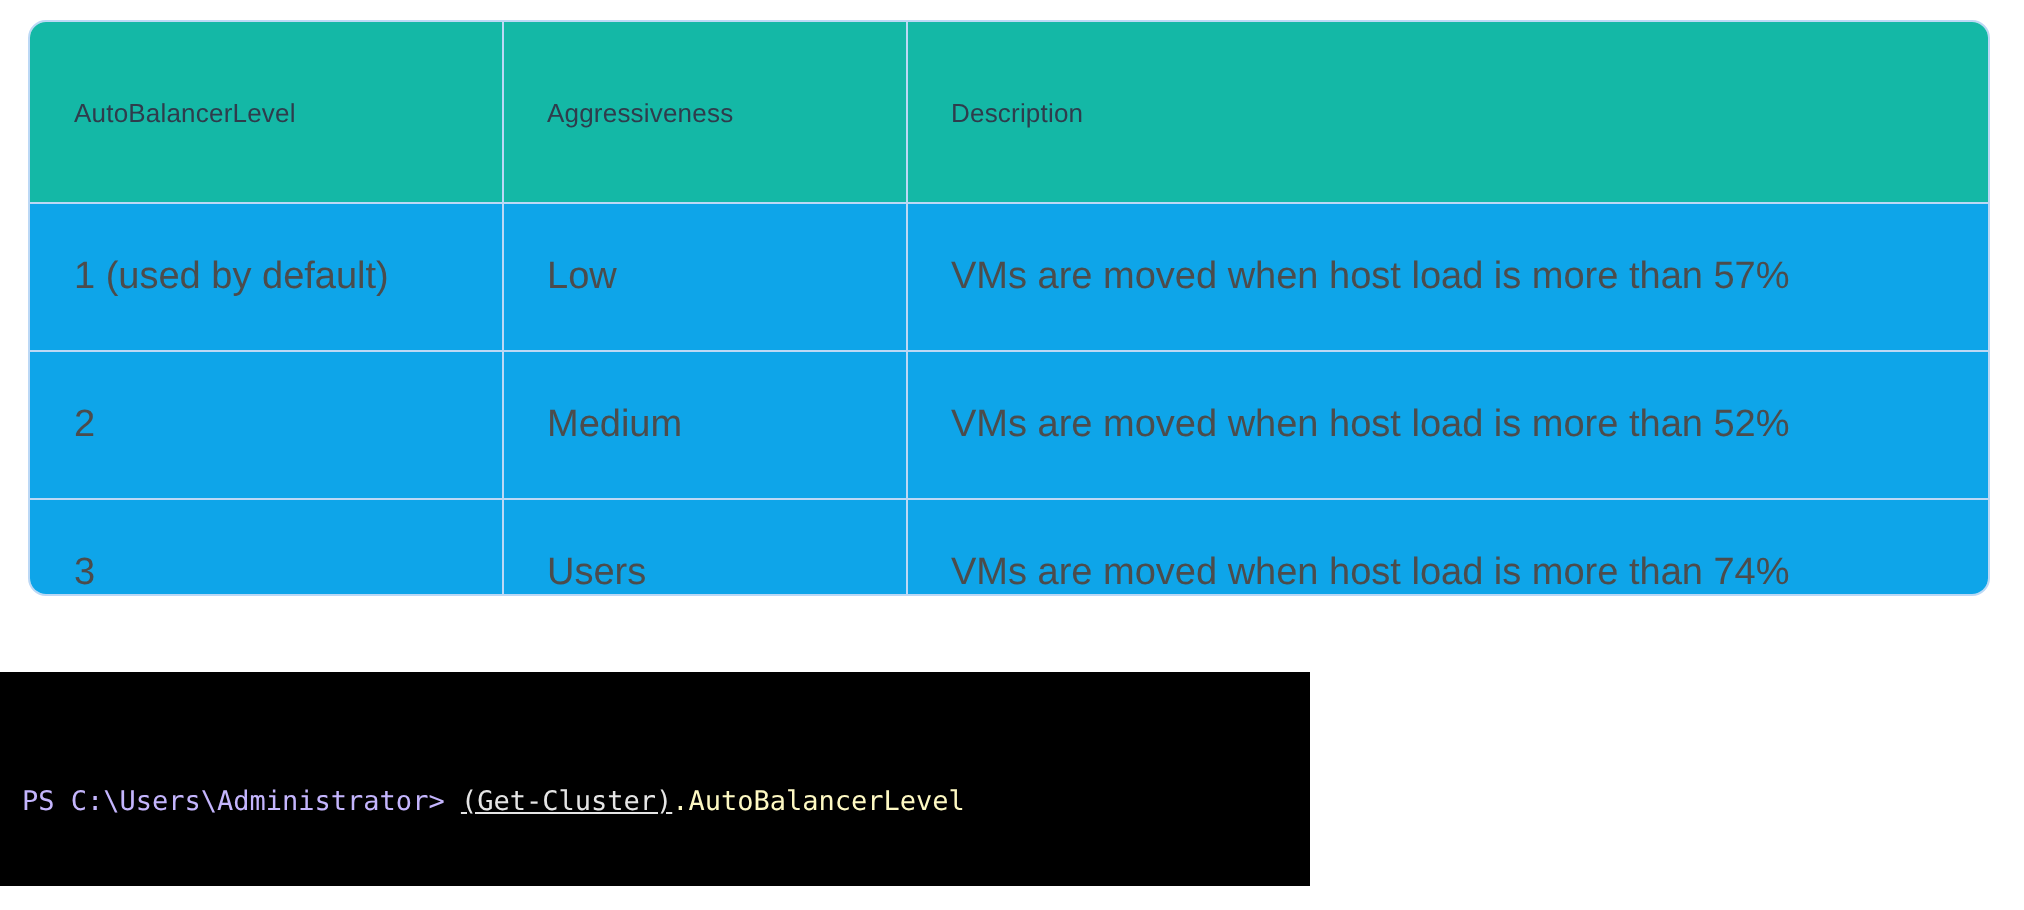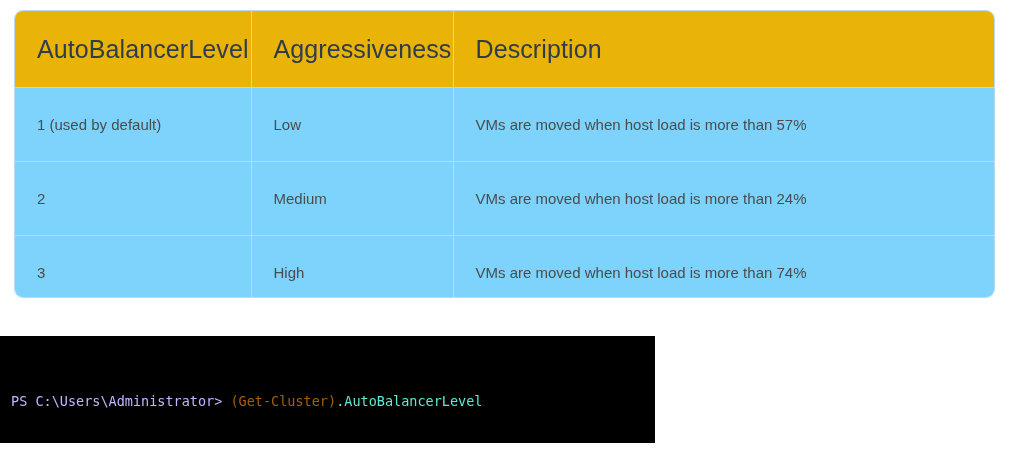--- a/index.html
+++ b/index.html
@@ -43,30 +43,30 @@
     font-weight: normal;
   }
   table.balancer-table th:last-child,
   table.balancer-table td:last-child {
     border-right: none;
   }
   table.balancer-table tr:last-child td {
     border-bottom: none;
   }
   table.balancer-table thead th {
-    background: #eab308;
+    background: #14b8a6;
     color: #2f3c4c;
-    font-size: 25px;
-    height: 76px;
+    font-size: 13px;
+    height: 90px;
     letter-spacing: 0.1px;
   }
   table.balancer-table tbody td {
-    background: #7dd3fc;
+    background: #0ea5e9;
     color: #4c4c4c;
-    font-size: 15px;
+    font-size: 19px;
     height: 73px;
   }
   col.c1 { width: 236px; }
   col.c2 { width: 202px; }
   col.c3 { width: auto; }
 
   
   #console-window {
     position: absolute;
     left: 0px;
@@ -80,22 +80,22 @@
     padding: 5px 0 0 11px;
     font-family: "DejaVu Sans Mono", "Liberation Mono", monospace;
     font-size: 13.5px;
     line-height: 17.2px;
     white-space: pre;
   }
   .console-line {
     white-space: pre;
   }
   .tok-prompt  { color: #c4b5fd; }
-  .tok-cmdlet  { color: #a16207; }
-  .tok-plain   { color: #5eead4; }
+  .tok-cmdlet  { color: #e5e5e5; text-decoration: underline; }
+  .tok-plain   { color: #fef9c3; }
 </style>
 </head>
 <body>
 
 <div id="balancer-table-wrap">
   <table class="balancer-table">
     <colgroup>
       <col class="c1">
         <col class="c2">
         <col class="c3">
@@ -109,25 +109,25 @@
     </thead>
     <tbody>
       <tr>
         <td>1 (used by default)</td>
         <td>Low</td>
         <td>VMs are moved when host load is more than 57%</td>
       </tr>
       <tr>
         <td>2</td>
         <td>Medium</td>
-        <td>VMs are moved when host load is more than 24%</td>
+        <td>VMs are moved when host load is more than 52%</td>
       </tr>
       <tr>
         <td>3</td>
-        <td>High</td>
+        <td>Users</td>
         <td>VMs are moved when host load is more than 74%</td>
       </tr>
     </tbody>
   </table>
 </div>
 
 <div id="console-window">
   <div id="console-lines">
 
     <div class="console-line"><span class="tok-prompt">PS C:\Users\Administrator&gt; </span><span class="tok-cmdlet">(Get-Cluster)</span><span class="tok-plain">.AutoBalancerLevel</span></div>

